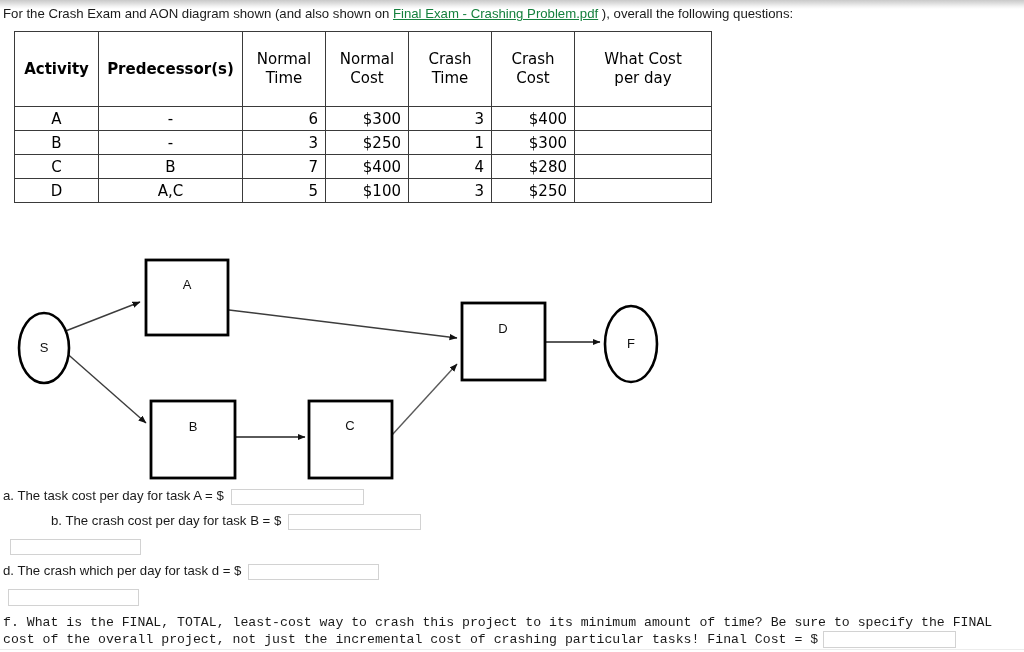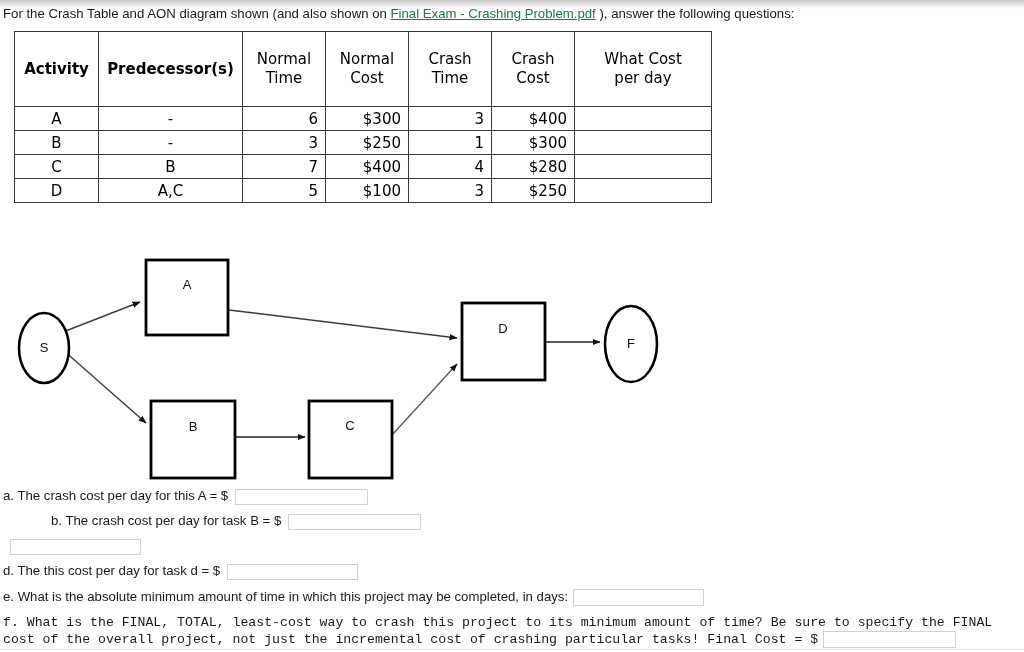--- a/index.html
+++ b/index.html
@@ -135,21 +135,21 @@
   .ansbox.e-box { width: 131px; height: 17px; margin-left: 5px; }
   .ansbox.f-box { width: 133px; height: 17px; margin-left: 5px; }
 
   .gap-a { display:inline-block; width: 7px; }
 </style>
 </head>
 <body>
 
 <div class="top-fade"></div>
 
-<div class="intro"><span>For the Crash Table and AON diagram shown (and also shown on </span><a class="doclink" href="#">Final Exam - Crashing Problem.pdf</a><span> ), answer the following questions:</span></div>
+<div class="intro"><span>For the Crash Exam and AON diagram shown (and also shown on </span><a class="doclink" href="#">Final Exam - Crashing Problem.pdf</a><span> ), overall the following questions:</span></div>
 
 <table class="crash-table">
   <colgroup>
     <col class="col-activity">
       <col class="col-pred">
       <col class="col-ntime">
       <col class="col-ncost">
     <col class="col-ctime">
       <col class="col-ccost">
       <col class="col-ccpd">
@@ -267,25 +267,25 @@
       <rect x="462" y="63" width="83" height="77" fill="#ffffff" stroke="#000000" stroke-width="2.8"></rect>
       <text class="node-label" x="503" y="93" text-anchor="middle">D</text>
     </g>
     <g>
       <ellipse cx="631" cy="104" rx="26" ry="38" fill="#ffffff" stroke="#000000" stroke-width="2.6"></ellipse>
       <text class="node-label" x="631" y="108" text-anchor="middle">F</text>
     </g>
   </svg>
 </div>
 
-<div class="q q-abcd qa"><span>a. The crash cost per day for this A = $</span><span class="gap-a"></span><span class="ansbox w133"></span></div>
+<div class="q q-abcd qa"><span>a. The task cost per day for task A = $</span><span class="gap-a"></span><span class="ansbox w133"></span></div>
 
 <div class="q q-abcd qb"><span>b. The crash cost per day for task B = $</span><span class="gap-a"></span><span class="ansbox w133"></span></div>
 
 <div class="q q-abcd qc"><span class="gap-a"></span><span class="ansbox w131"></span></div>
 
-<div class="q q-abcd qd"><span>d. The this cost per day for task d = $</span><span class="gap-a"></span><span class="ansbox w131"></span></div>
-
-<div class="q qe"><span>e. What is the absolute minimum amount of time in which this project may be completed, in days:</span><span class="ansbox e-box"></span></div>
+<div class="q q-abcd qd"><span>d. The crash which per day for task d = $</span><span class="gap-a"></span><span class="ansbox w131"></span></div>
+
+<div class="q qe"><span class="ansbox e-box"></span></div>
 
 <div class="q qf"><span>f. What is the FINAL, TOTAL, least-cost way to crash this project to its minimum amount of time? Be sure to specify the FINAL cost of the overall project, not just the incremental cost of crashing particular tasks!  Final Cost = $</span><span class="ansbox f-box"></span></div>
 
 <div class="bottom-rule"></div>
 
 </body></html>

